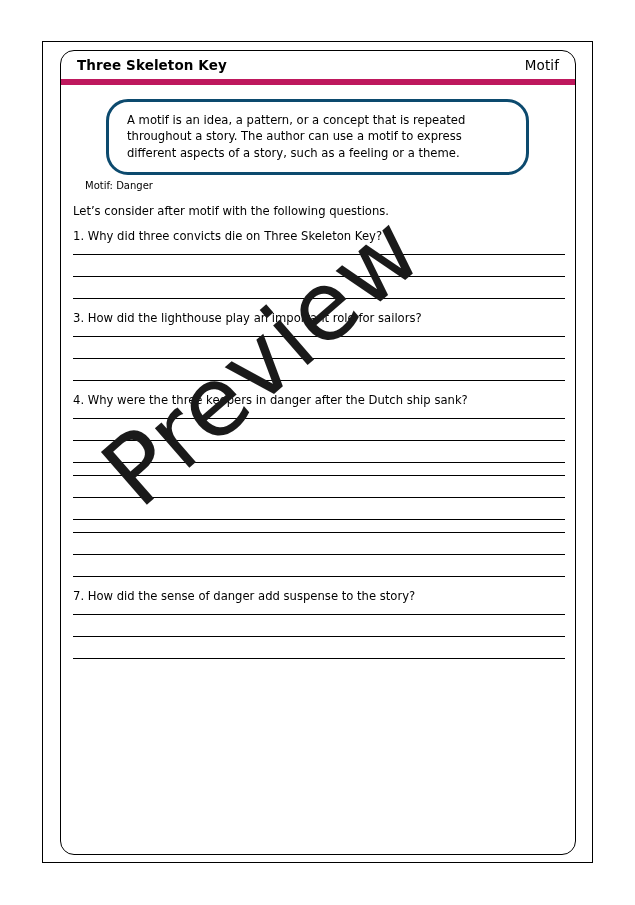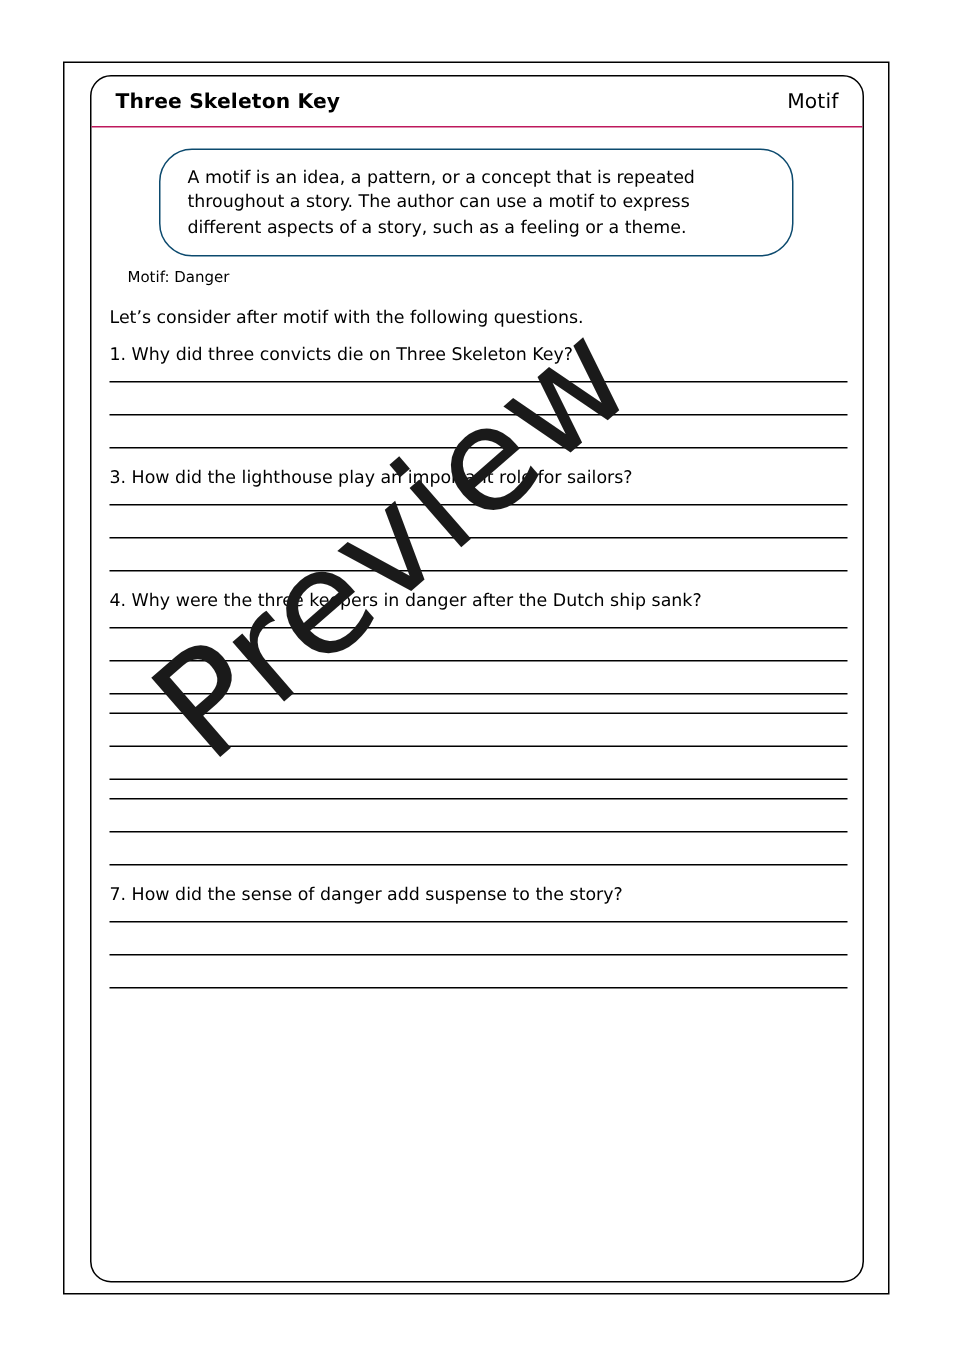--- a/index.html
+++ b/index.html
@@ -37,21 +37,21 @@
     box-sizing: border-box;
     background: transparent;
   }
 
   .header {
     position: absolute;
     left: 0;
     top: 0;
     width: 100%;
     height: 34px;
-    border-bottom: 1px solid #be185d;
+    border-bottom: 6px solid #be185d;
     box-sizing: border-box;
     display: flex;
     align-items: center;
     justify-content: space-between;
     padding: 0 16px;
   }
   .header-title {
     font-size: 13.5px;
     font-weight: bold;
     letter-spacing: 0.1px;
@@ -61,21 +61,21 @@
     font-weight: normal;
     letter-spacing: 0.1px;
   }
 
   .definition-box {
     position: absolute;
     left: 45px;
     top: 48px;
     width: 423px;
     box-sizing: border-box;
-    border: 1px solid #0c4a6e;
+    border: 3px solid #0c4a6e;
     border-radius: 22px;
     padding: 10px 16px 11px 18px;
   }
   .definition-text {
     font-size: 11.6px;
     line-height: 1.42;
     text-align: left;
   }
 
   .motif-line {

